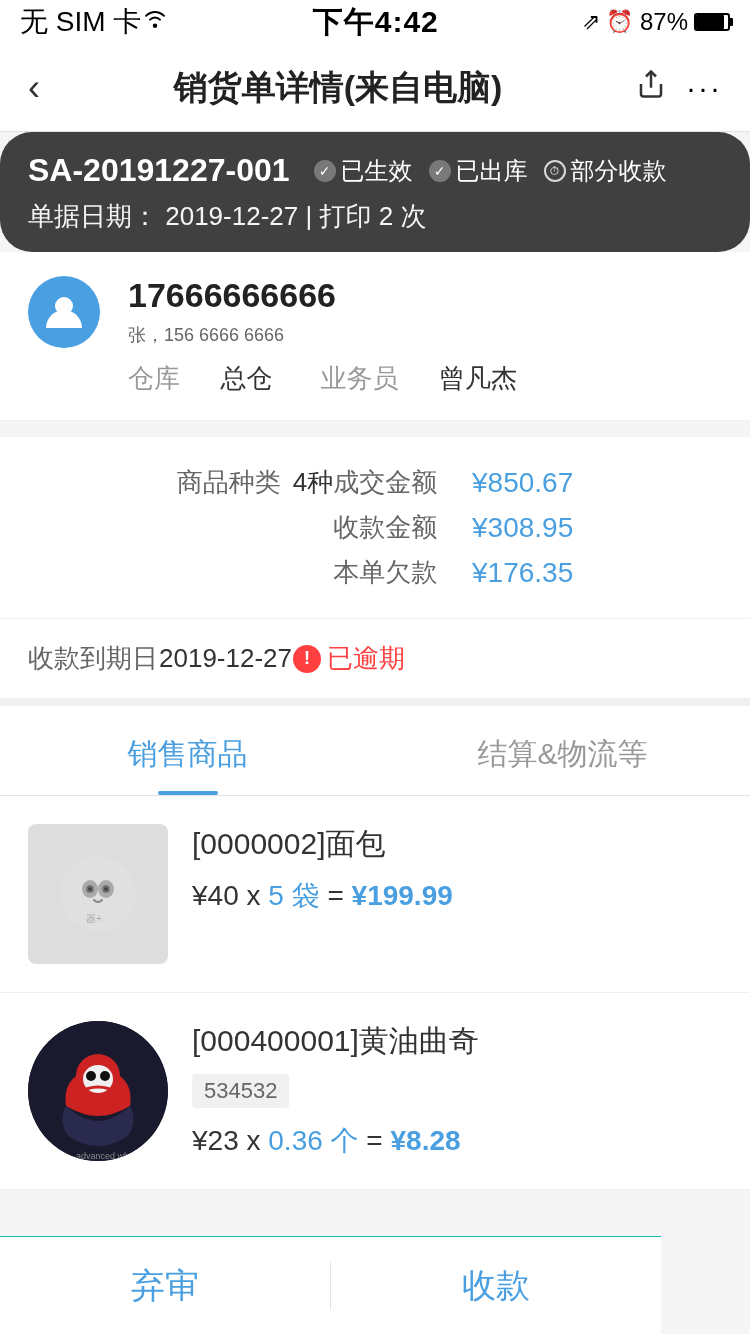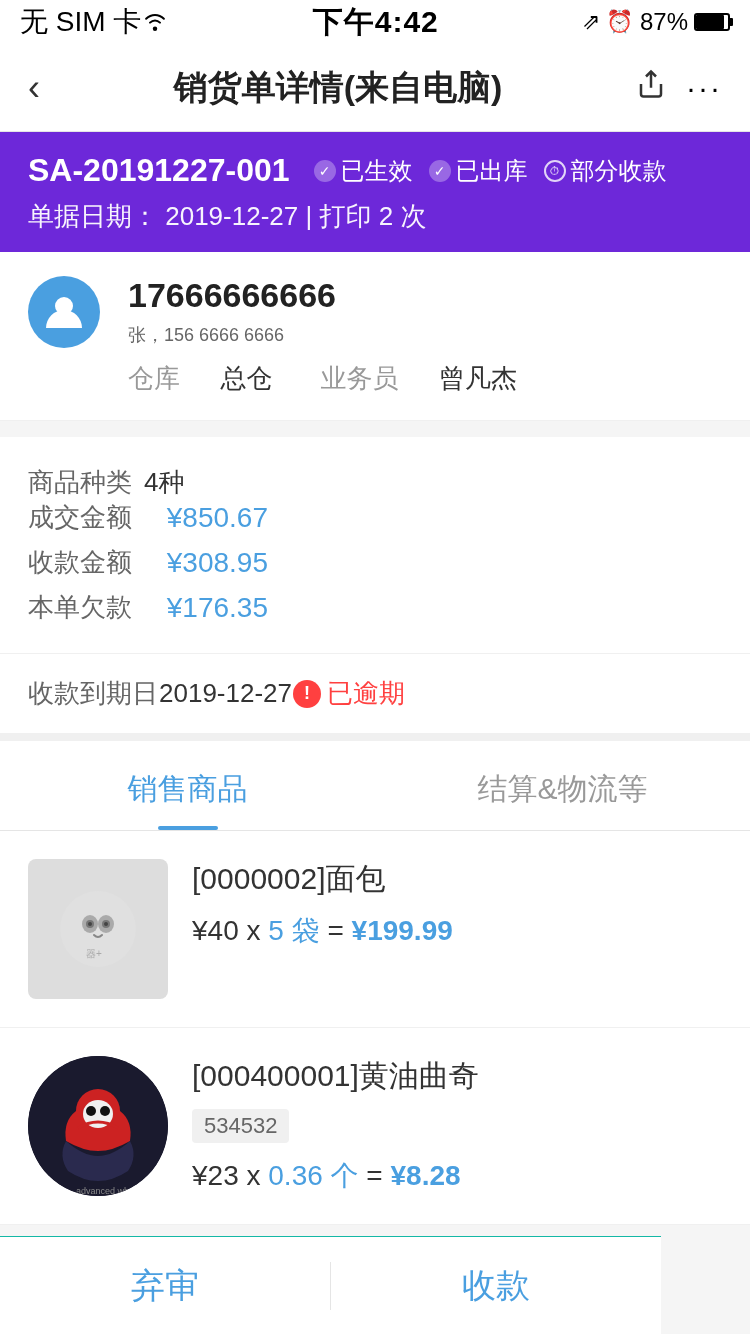--- a/index.html
+++ b/index.html
@@ -17,21 +17,21 @@
       height: 44px;
       background: #fff;
       display: flex;
       align-items: center;
       justify-content: space-between;
       padding: 0 20px;
       font-size: 28px;
     }
     .status-left {
       display: flex;
-      align-items: center;
+      align-items: flex-start;
       font-size: 28px;
       font-weight: 500;
     }
     .status-center {
       font-size: 30px;
       font-weight: 600;
       letter-spacing: 1px;
     }
     .status-right {
       display: flex;
@@ -61,22 +61,23 @@
       color: #222;
     }
     .nav-actions {
       display: flex;
       align-items: center;
       gap: 20px;
     }
 
     
     .header-banner {
-      background: #6d28d9;
+      background: #404040;
       padding: 20px 28px 18px;
+      border-radius: 32px;
     }
     .banner-top {
       display: flex;
       align-items: center;
       gap: 24px;
       margin-bottom: 10px;
     }
     .banner-order-id {
       font-size: 32px;
       font-weight: 700;
@@ -158,23 +159,22 @@
       color: #666;
     }
     .customer-meta span:first-child { color: #999; }
 
     
     .stats-section {
       background: #fff;
       padding: 28px;
       margin-top: 16px;
       display: flex;
-      justify-content: space-between;
+      justify-content: center;
       align-items: flex-start;
-      flex-direction: column;
     }
     .stats-left {
       display: flex;
       align-items: center;
       gap: 12px;
     }
     .stats-label {
       font-size: 26px;
       color: #666;
     }

